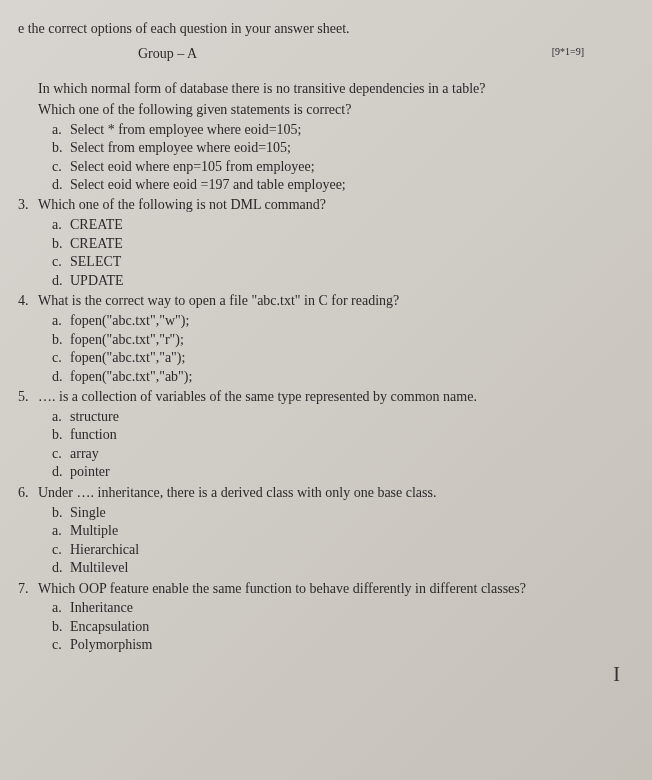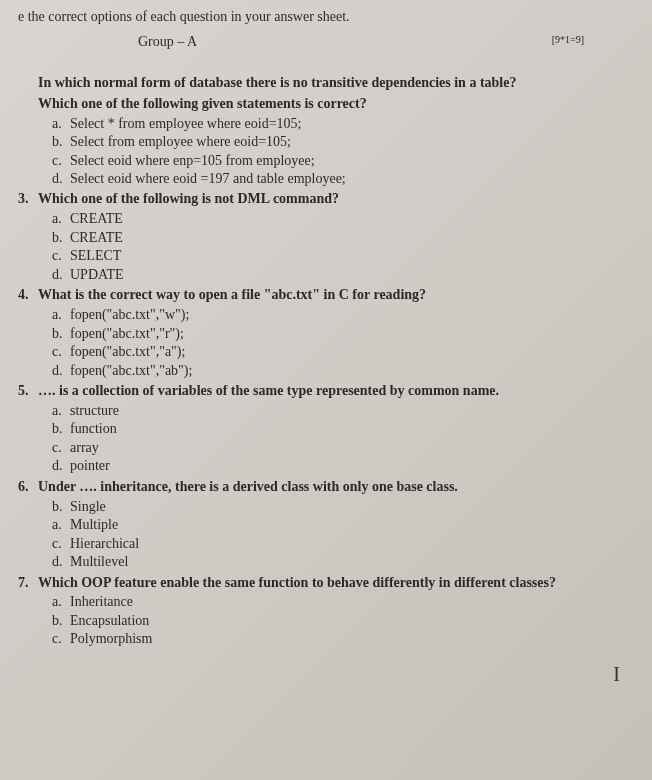--- a/index.html
+++ b/index.html
@@ -8,46 +8,45 @@
       width: 652px;
       height: 780px;
       background: linear-gradient(135deg, #d8d4cf 0%, #cfcbc5 50%, #c5c0b8 100%);
       font-family: "Times New Roman", serif;
       font-size: 14px;
       color: #2a2a2a;
       overflow: hidden;
       position: relative;
     }
     .page {
-      padding: 8px 18px 10px 18px;
+      padding: 20px 18px 10px 18px;
       line-height: 1.35;
     }
     .instruction {
       font-size: 14px;
       margin-bottom: 6px;
     }
     .header-row {
       display: flex;
       justify-content: space-between;
       padding: 0 50px 0 120px;
-      margin-bottom: 22px;
+      margin-bottom: 16px;
     }
     .group-label {
       font-size: 14px;
     }
     .marks {
       font-size: 10px;
     }
     .question {
       margin-bottom: 2px;
       padding-left: 20px;
     }
     .question-text {
       margin-bottom: 1px;
-      font-weight: bold;
     }
     .q-num {
       display: inline-block;
       margin-left: -20px;
       width: 20px;
     }
     .options {
       padding-left: 14px;
     }
     .option {

